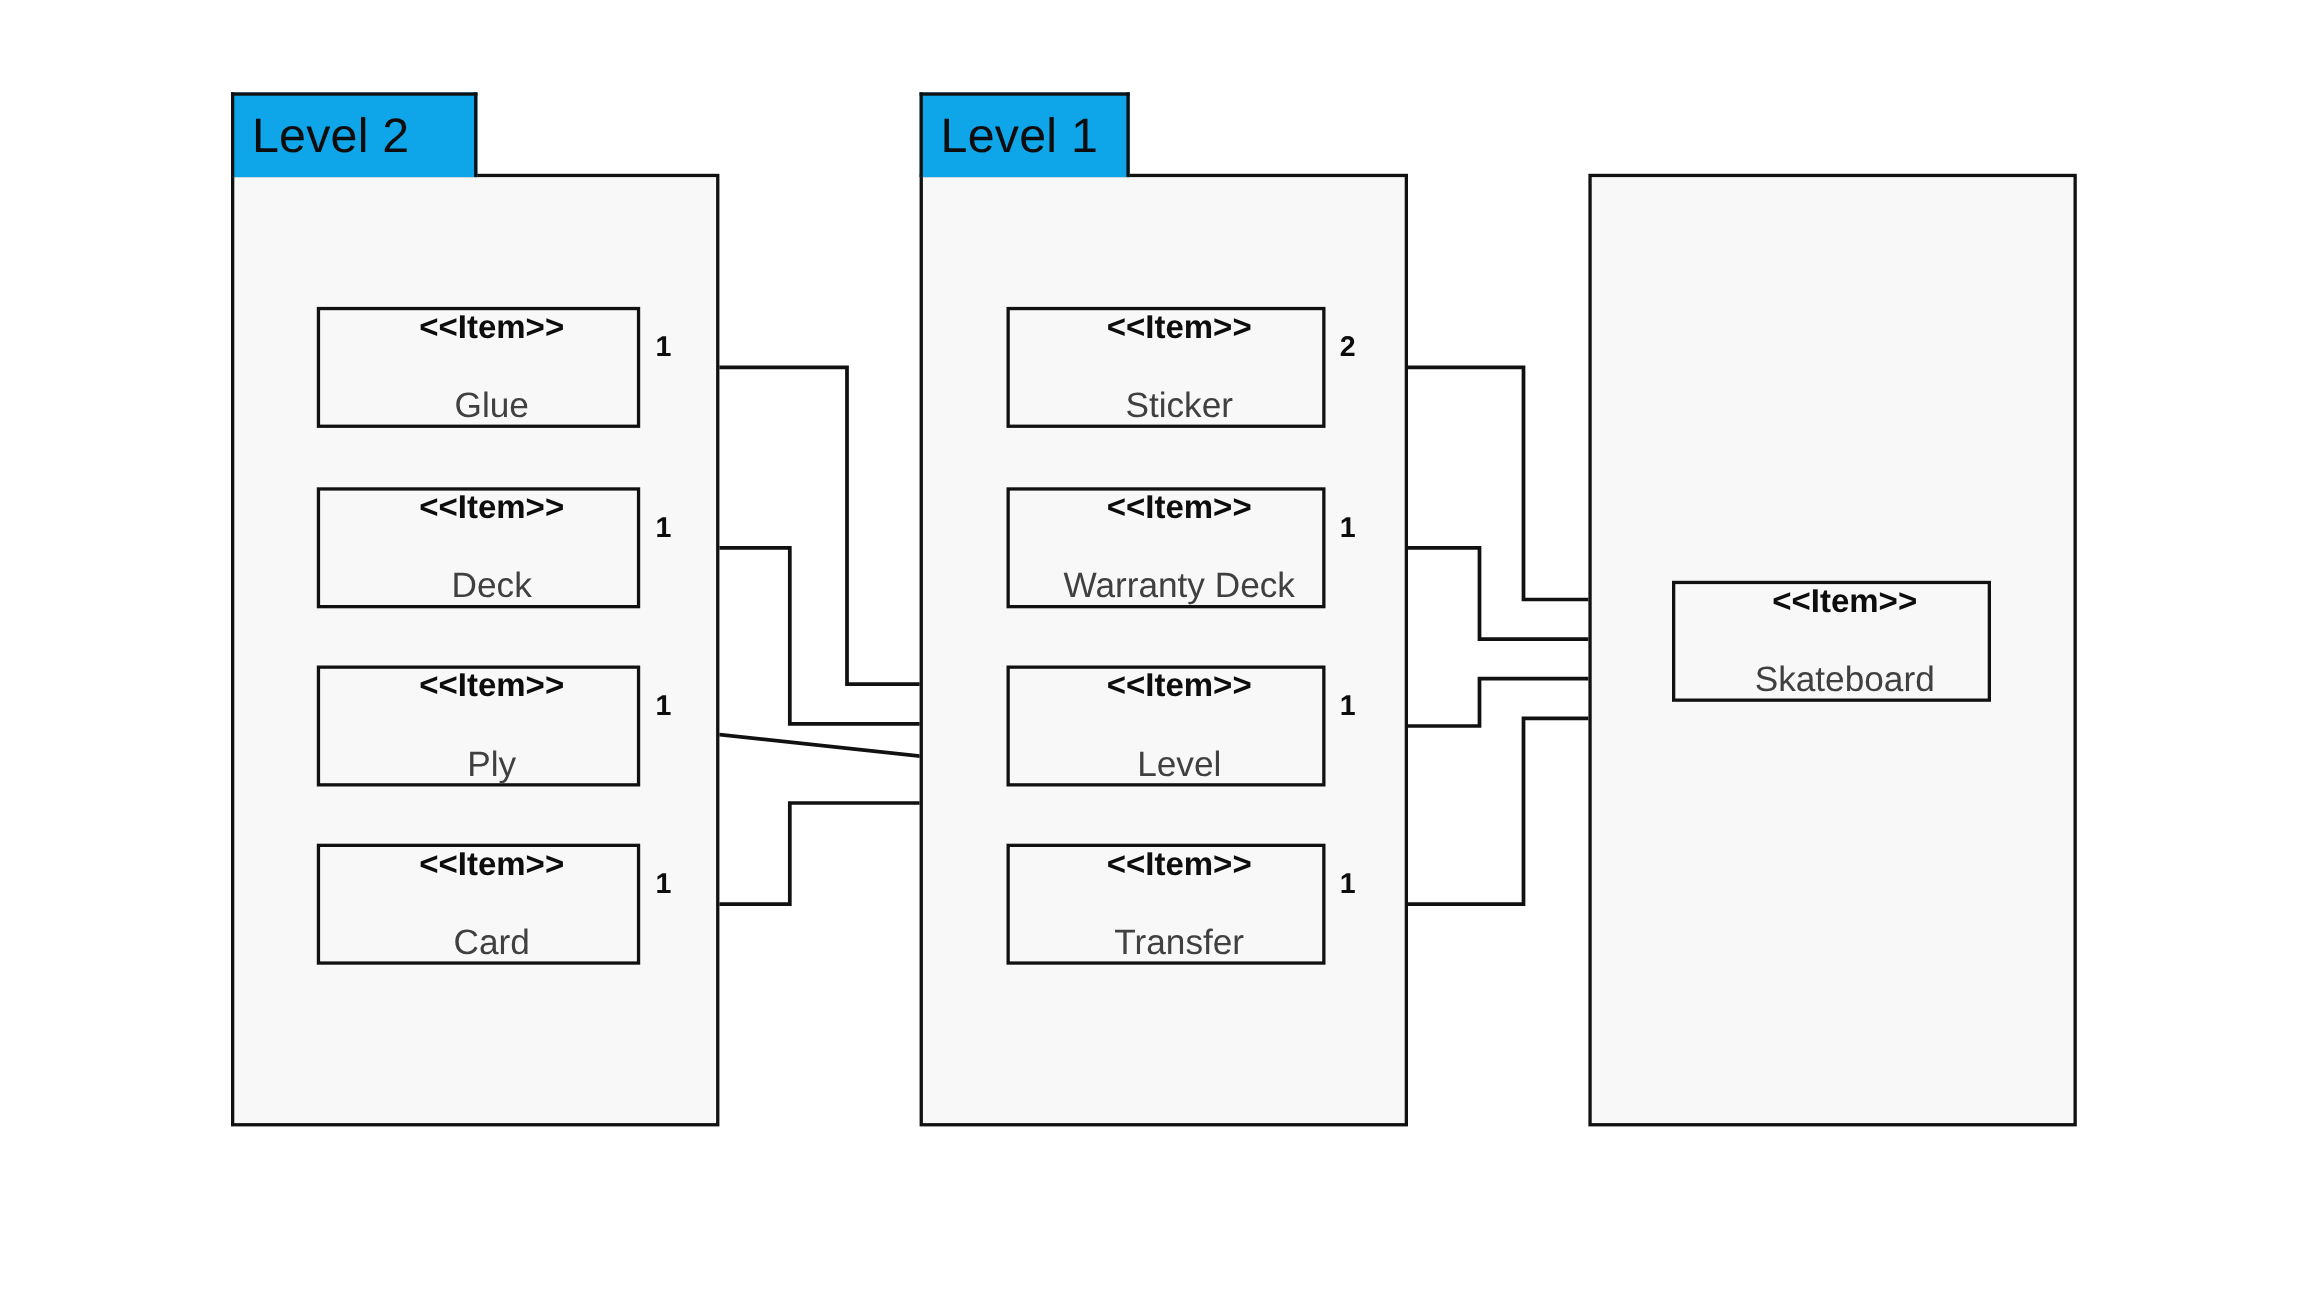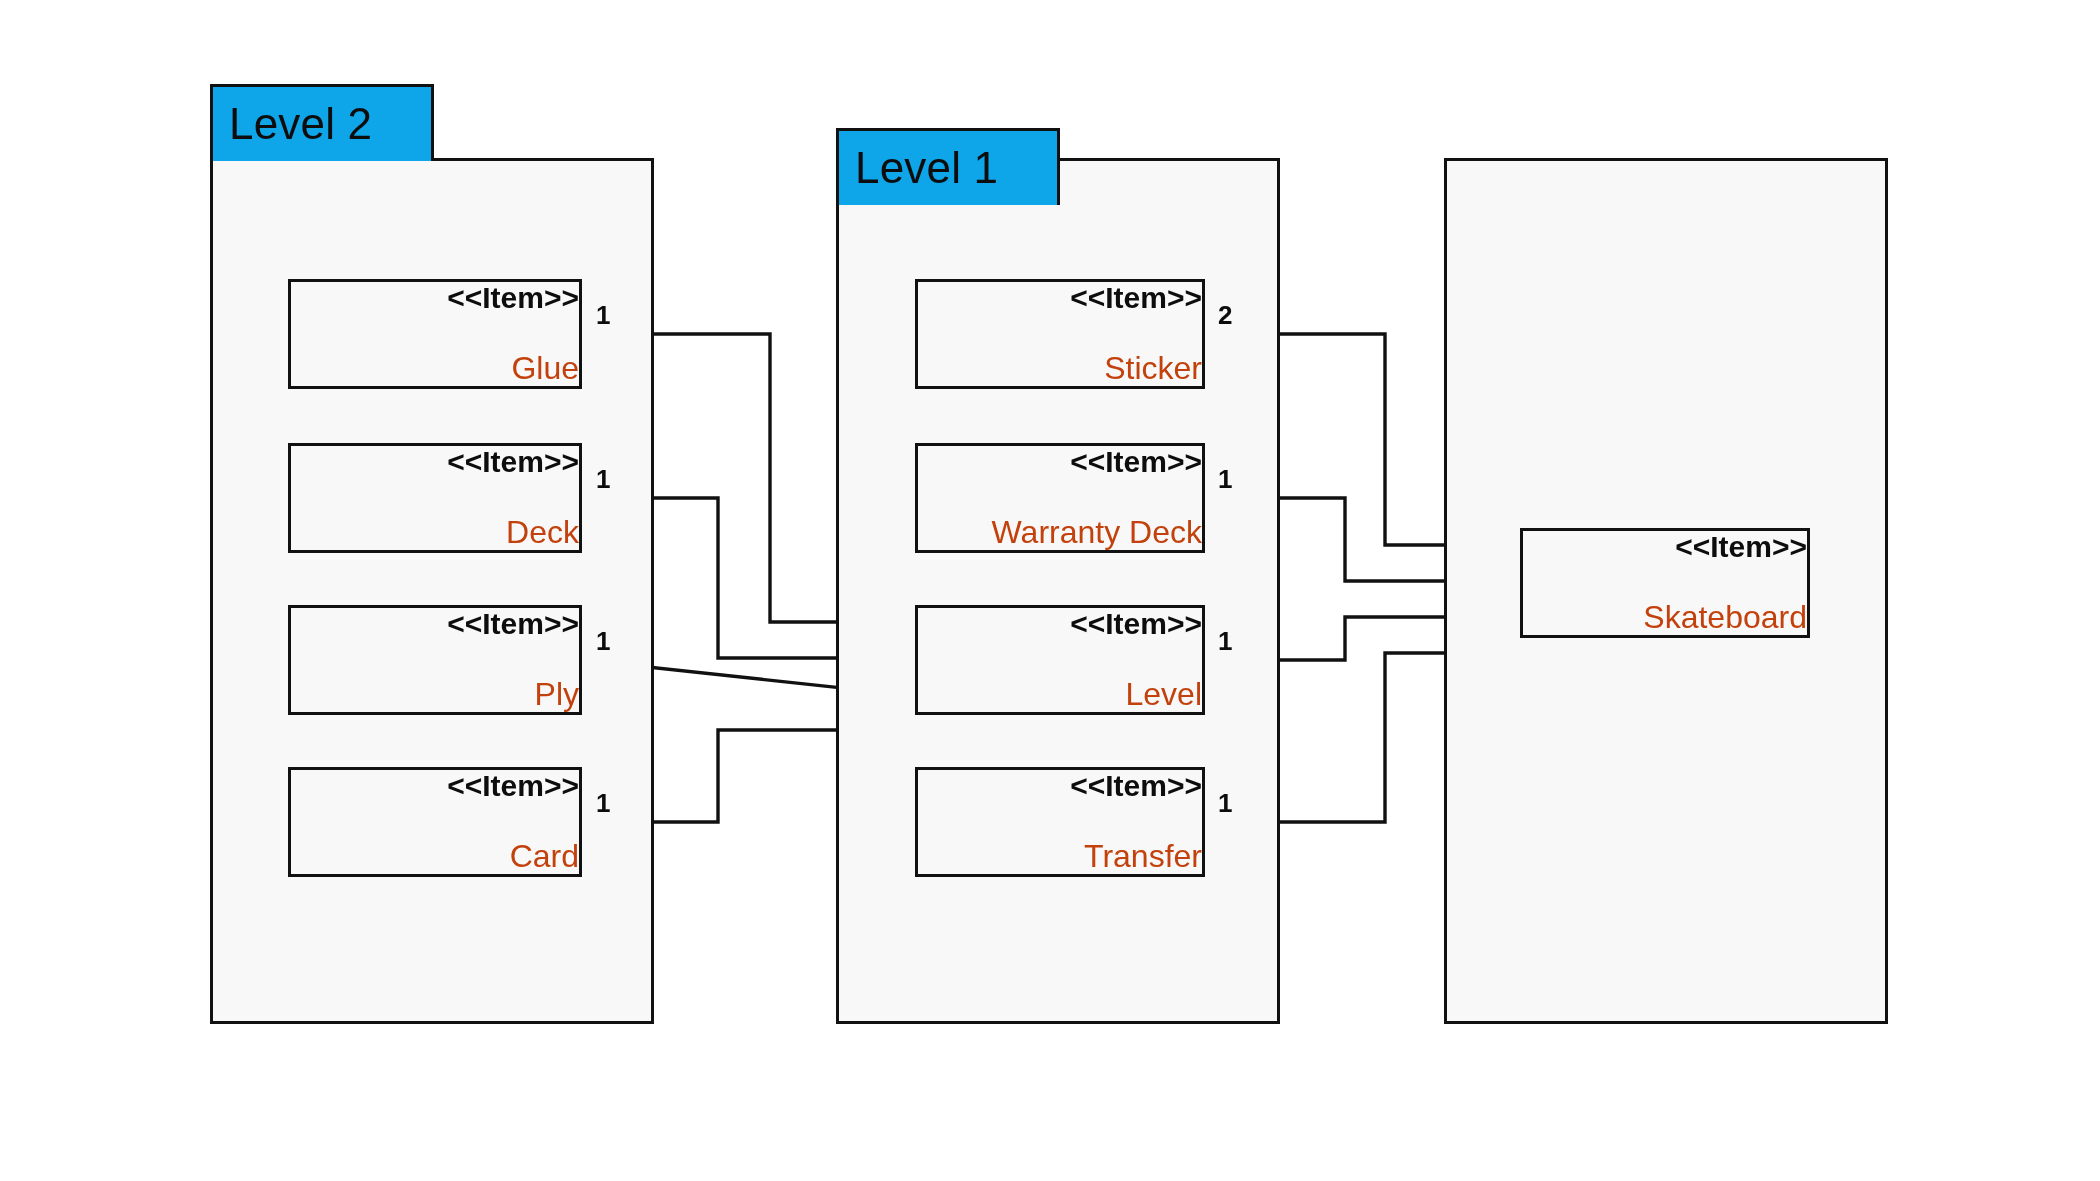--- a/index.html
+++ b/index.html
@@ -48,35 +48,35 @@
     letter-spacing: 0.2px;
     z-index: 4;
   }
   .item-box {
     position: absolute;
     box-sizing: border-box;
     background: #f8f8f8;
     border: 3px solid #111111;
     display: flex;
     flex-direction: column;
-    align-items: flex-end;
+    align-items: center;
     justify-content: center;
     z-index: 6;
     padding-left: 24px;
   }
   .item-stereo {
     font-size: 30px;
     font-weight: 700;
     color: #0d0d0d;
     line-height: 1.12;
   }
   .item-name {
     font-size: 32px;
     font-weight: 400;
-    color: #c2410c;
+    color: #404040;
     line-height: 1.12;
     white-space: nowrap;
     margin-top: 36px;
   }
   .mult {
     position: absolute;
     font-size: 26px;
     font-weight: 700;
     color: #0d0d0d;
     z-index: 7;
@@ -129,21 +129,21 @@
       <polygon points="1518,639 1536,653 1518,667 1500,653"></polygon>
     </g>
   </svg>
 
   <div class="package" style="left:210px; top:158px; width:444px; height:866px;"></div>
   <div class="package-tab" style="left:210px; top:84px; width:224px; height:77px;">
     <span>Level 2</span>
   </div>
 
   <div class="package" style="left:836px; top:158px; width:444px; height:866px;"></div>
-  <div class="package-tab" style="left:836px; top:84px; width:224px; height:77px;margin-top:44px;">
+  <div class="package-tab" style="left:836px; top:84px; width:191px; height:77px;">
     <span>Level 1</span>
   </div>
 
   <div class="package" style="left:1444px; top:158px; width:444px; height:866px;"></div>
 
   <div class="item-box" style="left:288px; top:279px; width:294px; height:110px;">
     <div class="item-stereo">&lt;&lt;Item&gt;&gt;</div>
     <div class="item-name">Glue</div>
   </div>
   <div class="mult" style="left:596px; top:302px;">1</div>

